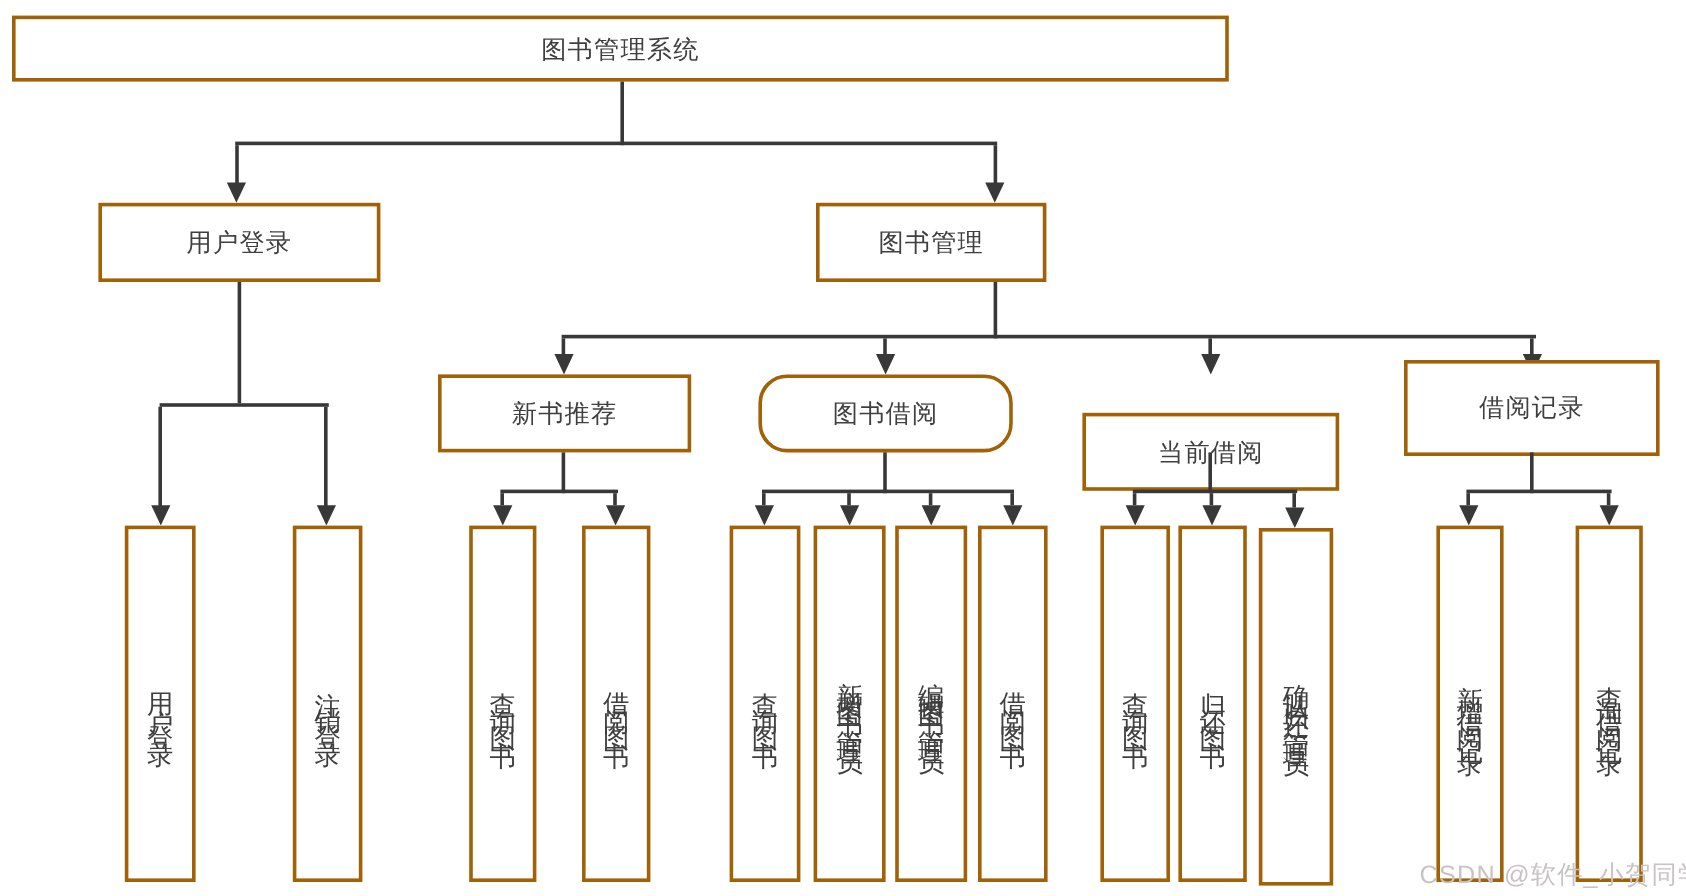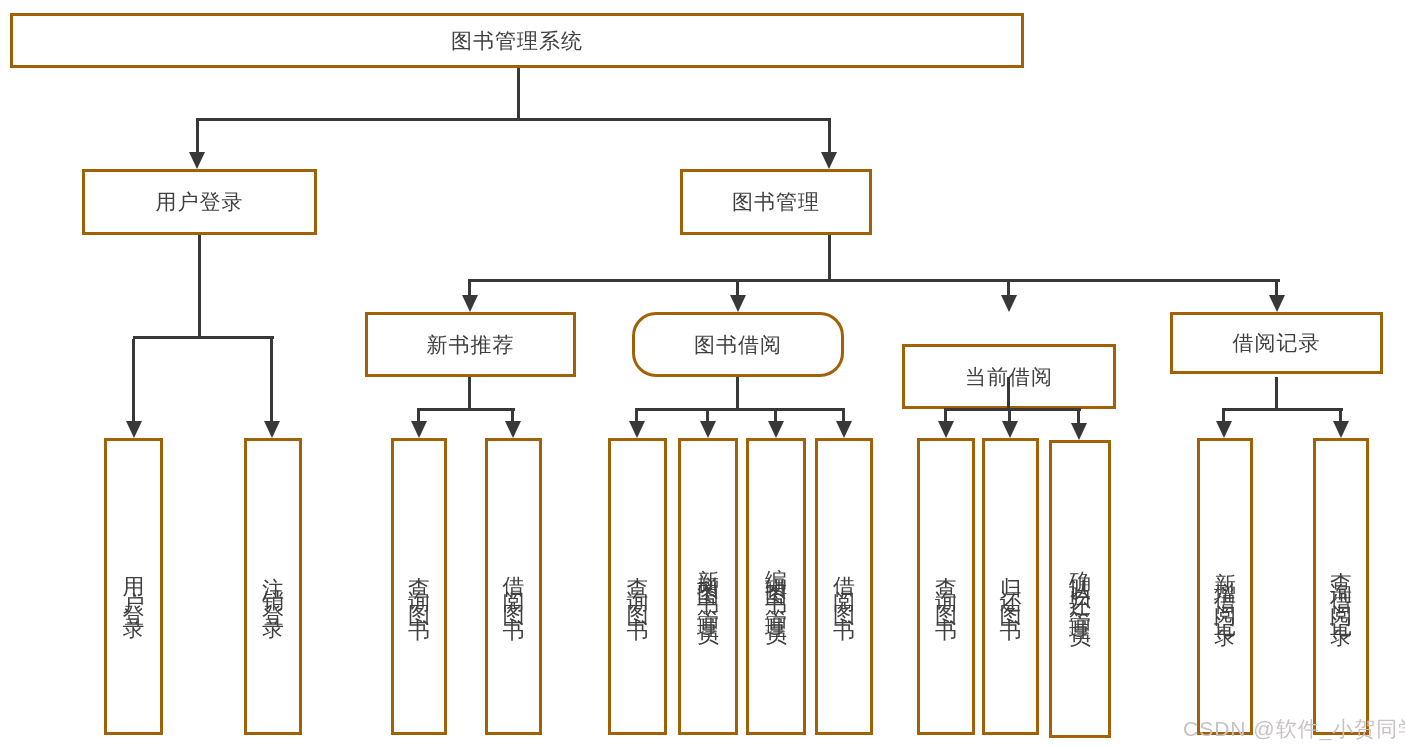--- a/index.html
+++ b/index.html
@@ -74,21 +74,21 @@
 
   <div class="box" style="left:365px;top:312px;width:211px;height:65px;">
     <span class="hlabel">新书推荐</span>
   </div>
   <div class="box" style="left:632px;top:312px;width:212px;height:65px;border-radius:24px;">
     <span class="hlabel">图书借阅</span>
   </div>
   <div class="box" style="left:902px;top:312px;width:214px;height:65px;margin-top:32px;">
     <span class="hlabel">当前借阅</span>
   </div>
-  <div class="box" style="left:1170px;top:312px;width:213px;height:62px;">
+  <div class="box" style="left:1170px;top:300px;width:213px;height:80px;">
     <span class="hlabel">借阅记录</span>
   </div>
 
   <div class="vline" style="left:468px;top:377px;height:34px;"></div>
   <div class="hline" style="left:417px;top:408px;width:98px;"></div>
   <div class="vline" style="left:417px;top:411px;height:10px;"></div>
   <div class="arrow" style="left:411px;top:421px;"></div>
   <div class="vline" style="left:511px;top:411px;height:10px;"></div>
   <div class="arrow" style="left:505px;top:421px;"></div>
 

